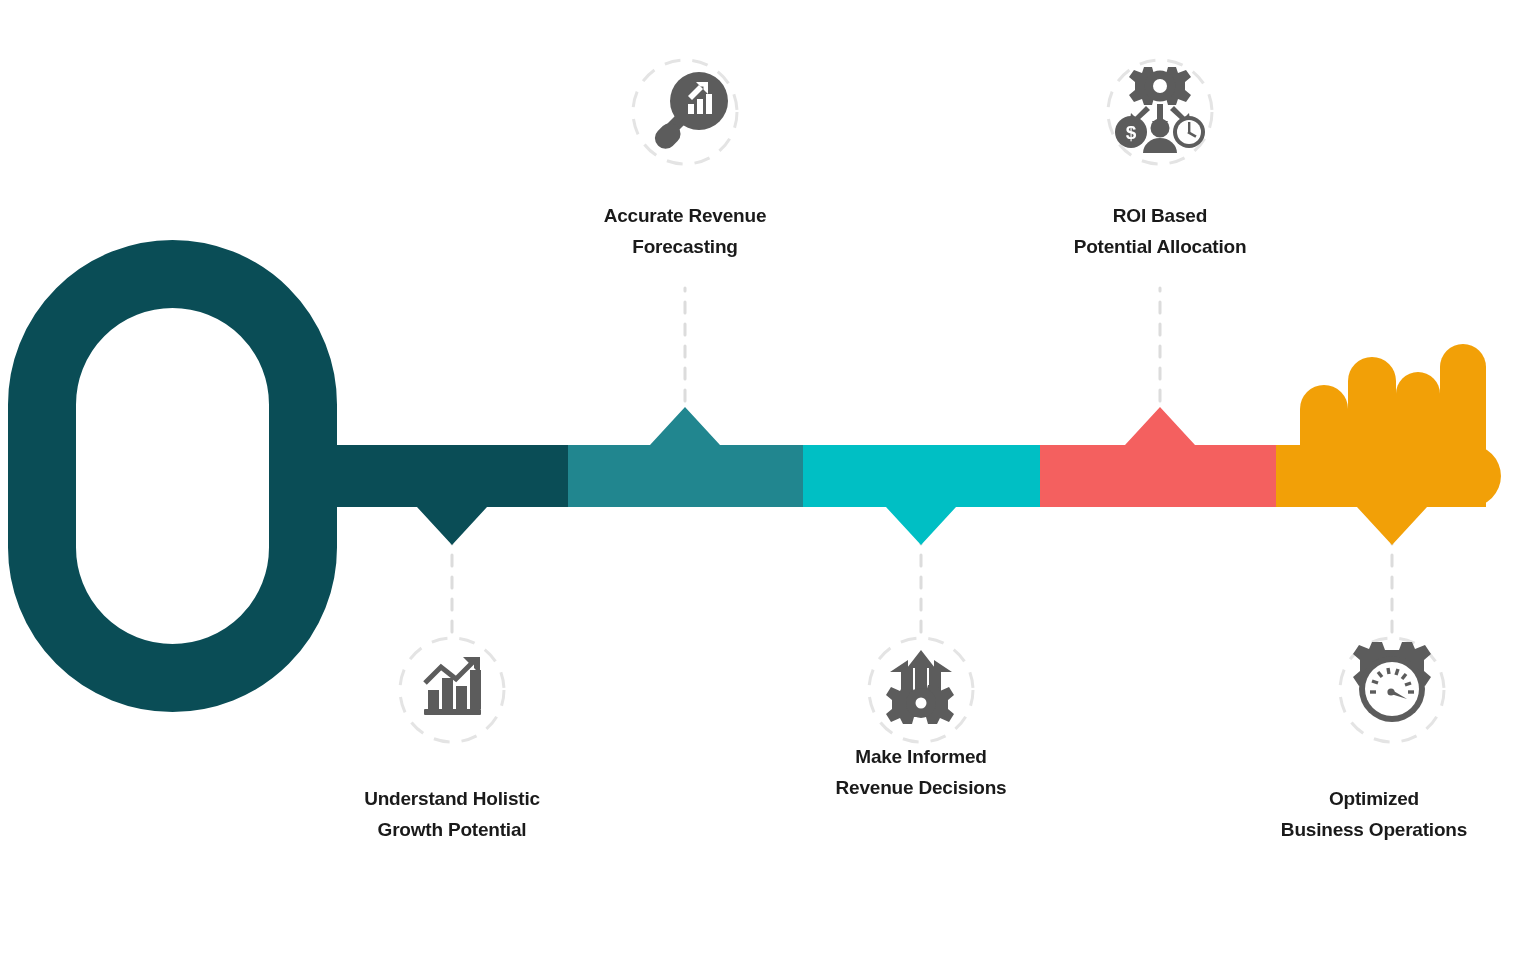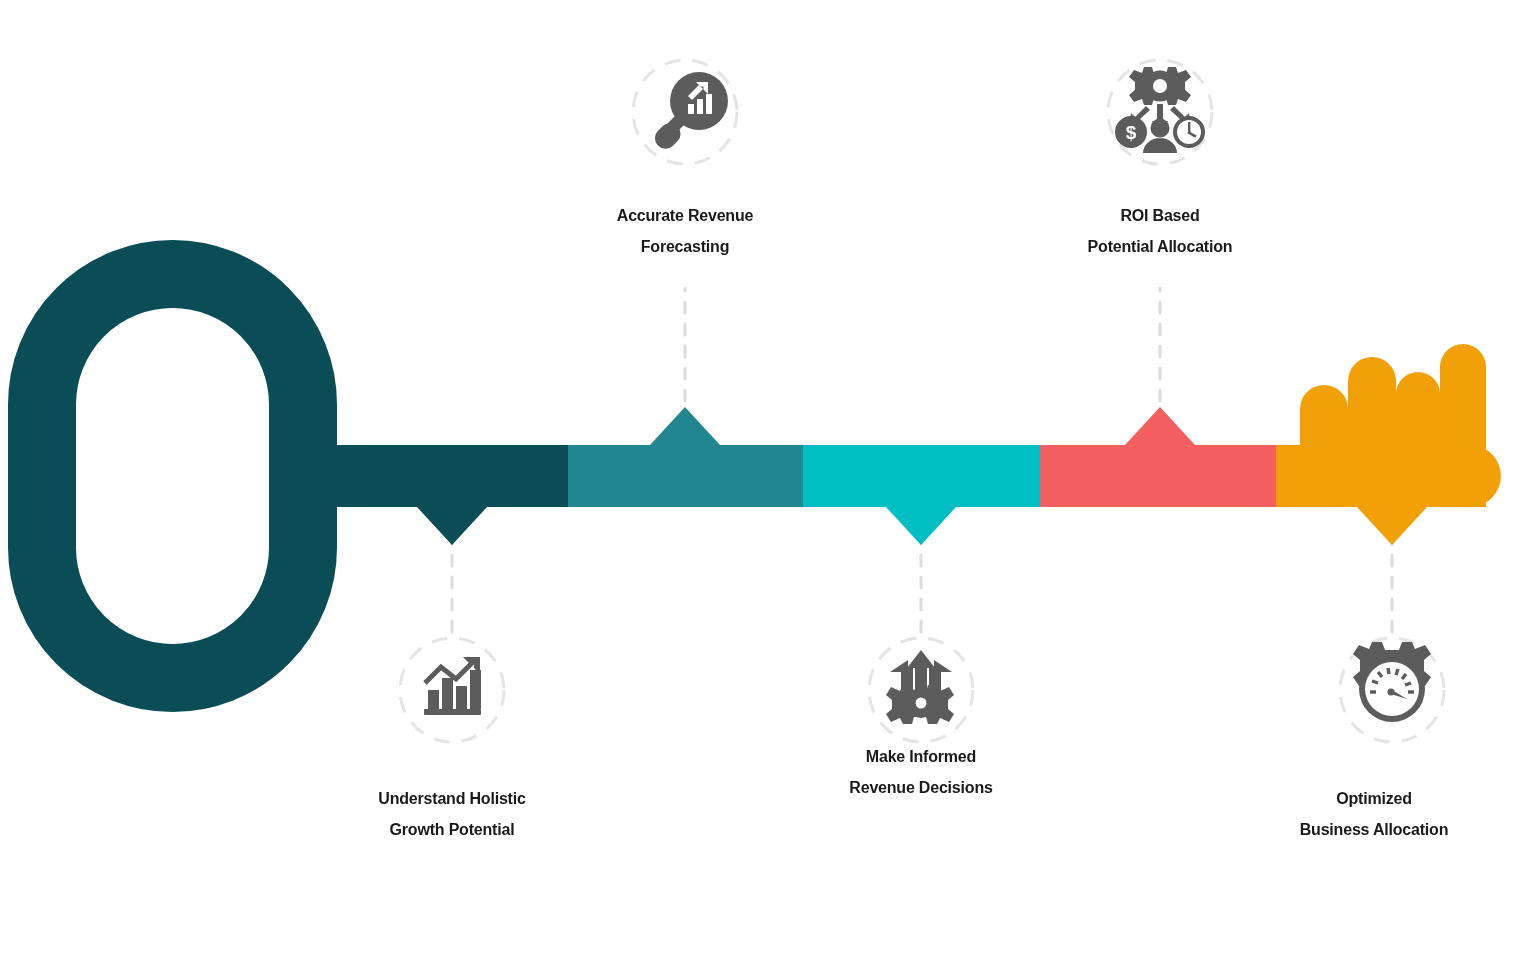--- a/index.html
+++ b/index.html
@@ -12,21 +12,21 @@
   }
   #stage { position:absolute; inset:0; width:1536px; height:971px; }
 
   svg.layer { position:absolute; left:0; top:0; width:1536px; height:971px; }
 
   .label {
     position:absolute;
     text-align:center;
     font-family:"Liberation Sans", sans-serif;
     font-weight:700;
-    font-size:16px;
+    font-size:19px;
     line-height:31px;
     color:#1A1A1A;
     letter-spacing:-0.2px;
     white-space:pre-line;
   }
 </style>
 </head>
 <body>
 
 <div id="stage">
@@ -184,15 +184,15 @@
   <div class="label" style="left:975px; top:200px; width:370px;">ROI Based
 Potential Allocation</div>
 
   <div class="label" style="left:272px; top:783px; width:360px;">Understand Holistic
 Growth Potential</div>
 
   <div class="label" style="left:746px; top:741px; width:350px;">Make Informed
 Revenue Decisions</div>
 
   <div class="label" style="left:1212px; top:783px; width:324px;">Optimized
-Business Allocation</div>
+Business Operations</div>
 
 </div>
 
 </body></html>

